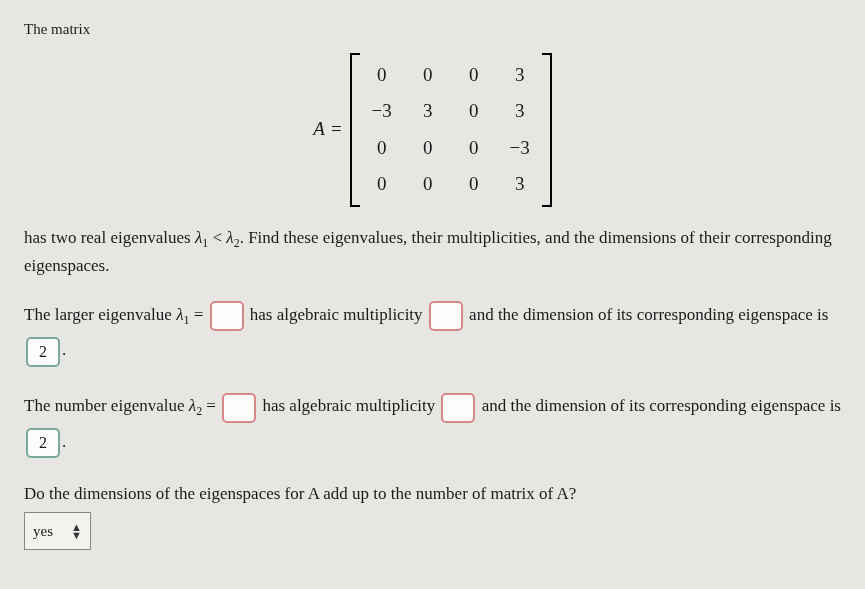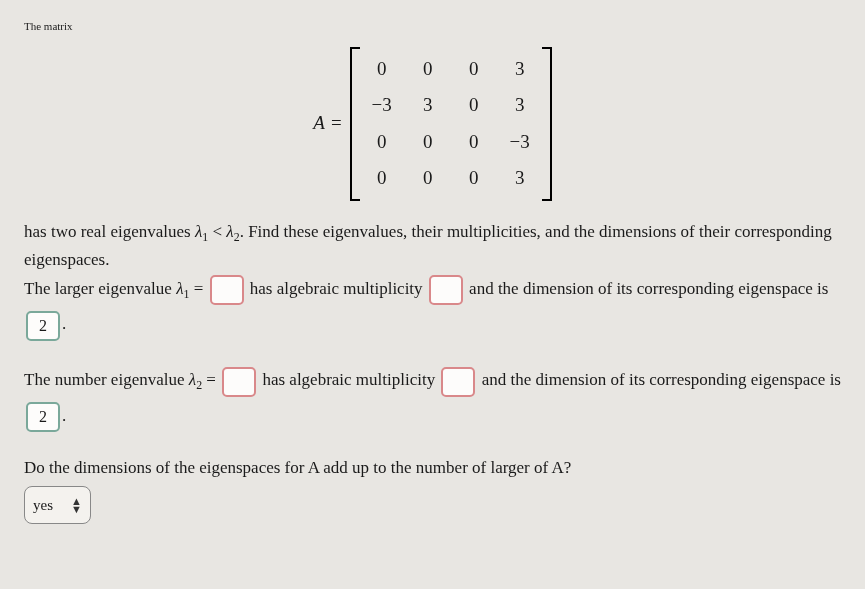--- a/index.html
+++ b/index.html
@@ -12,21 +12,21 @@
       background: #e8e6e2;
       width: 865px;
       height: 589px;
       padding: 18px 24px;
       color: #1a1a1a;
       font-size: 17px;
       line-height: 1.5;
       overflow: hidden;
     }
     .heading {
-      font-size: 11px;
+      font-size: 15px;
       margin-bottom: 12px;
     }
     .matrix-block {
       display: flex;
       align-items: center;
       justify-content: center;
       margin: 8px 0 18px 0;
       font-style: italic;
     }
     .matrix-label {
@@ -54,20 +54,21 @@
     .matrix-grid {
       display: grid;
       grid-template-columns: repeat(4, auto);
       column-gap: 22px;
       row-gap: 8px;
       padding: 8px 10px;
       font-size: 19px;
     }
     .matrix-grid span { text-align: center; min-width: 24px; }
     .body-text {
+      margin-bottom: 20px;
     }
     .para {
       margin-bottom: 22px;
       line-height: 2.0;
     }
     .lambda { font-style: italic; }
     .sub { font-size: 0.7em; vertical-align: sub; font-style: normal;}
     .input-box {
       display: inline-block;
       width: 34px;
@@ -81,21 +82,21 @@
       font-size: 16px;
       margin: 0 2px;
     }
     .input-box.filled {
       border: 2px solid #7aa89a;
     }
     .select-box {
       display: inline-flex;
       align-items: center;
       border: 1.5px solid #888;
-      border-radius: 8px;
+      border-radius: 0;
       background: #f4f2ee;
       padding: 3px 8px;
       font-size: 15px;
       gap: 18px;
     }
     .select-arrows {
       font-size: 11px;
       line-height: 8px;
       display: flex;
       flex-direction: column;
@@ -140,21 +141,21 @@
 
 <div class="para">
   <span>The larger eigenvalue </span><span class="lambda">λ</span><span class="sub">1</span><span> = </span><span class="input-box"></span><span> has algebraic multiplicity </span><span class="input-box"></span><span> and the dimension of its corresponding eigenspace is </span><span class="input-box filled">2</span><span>.</span>
 </div>
 
 <div class="para">
   <span>The number eigenvalue </span><span class="lambda">λ</span><span class="sub">2</span><span> = </span><span class="input-box"></span><span> has algebraic multiplicity </span><span class="input-box"></span><span> and the dimension of its corresponding eigenspace is </span><span class="input-box filled">2</span><span>.</span>
 </div>
 
 <div class="para" style="margin-bottom:6px;">
-  <div style="line-height:1.5; margin-bottom:6px;">Do the dimensions of the eigenspaces for A add up to the number of larger of A?</div>
+  <div style="line-height:1.5; margin-bottom:6px;">Do the dimensions of the eigenspaces for A add up to the number of matrix of A?</div>
   <span class="select-box">
     <span>yes</span>
     <span class="select-arrows">
       <span>▲</span>
         <span>▼</span>
     </span>
   </span>
 </div>
 
 </body></html>

